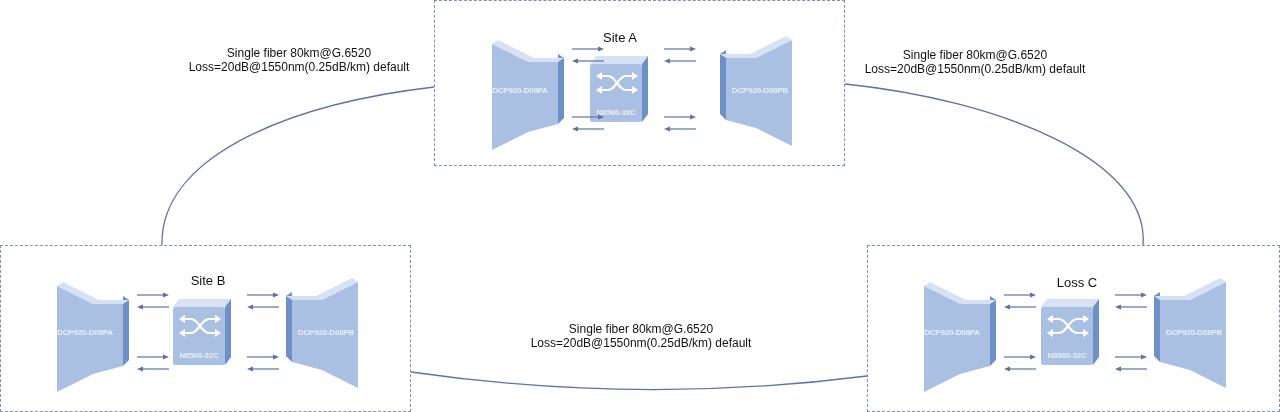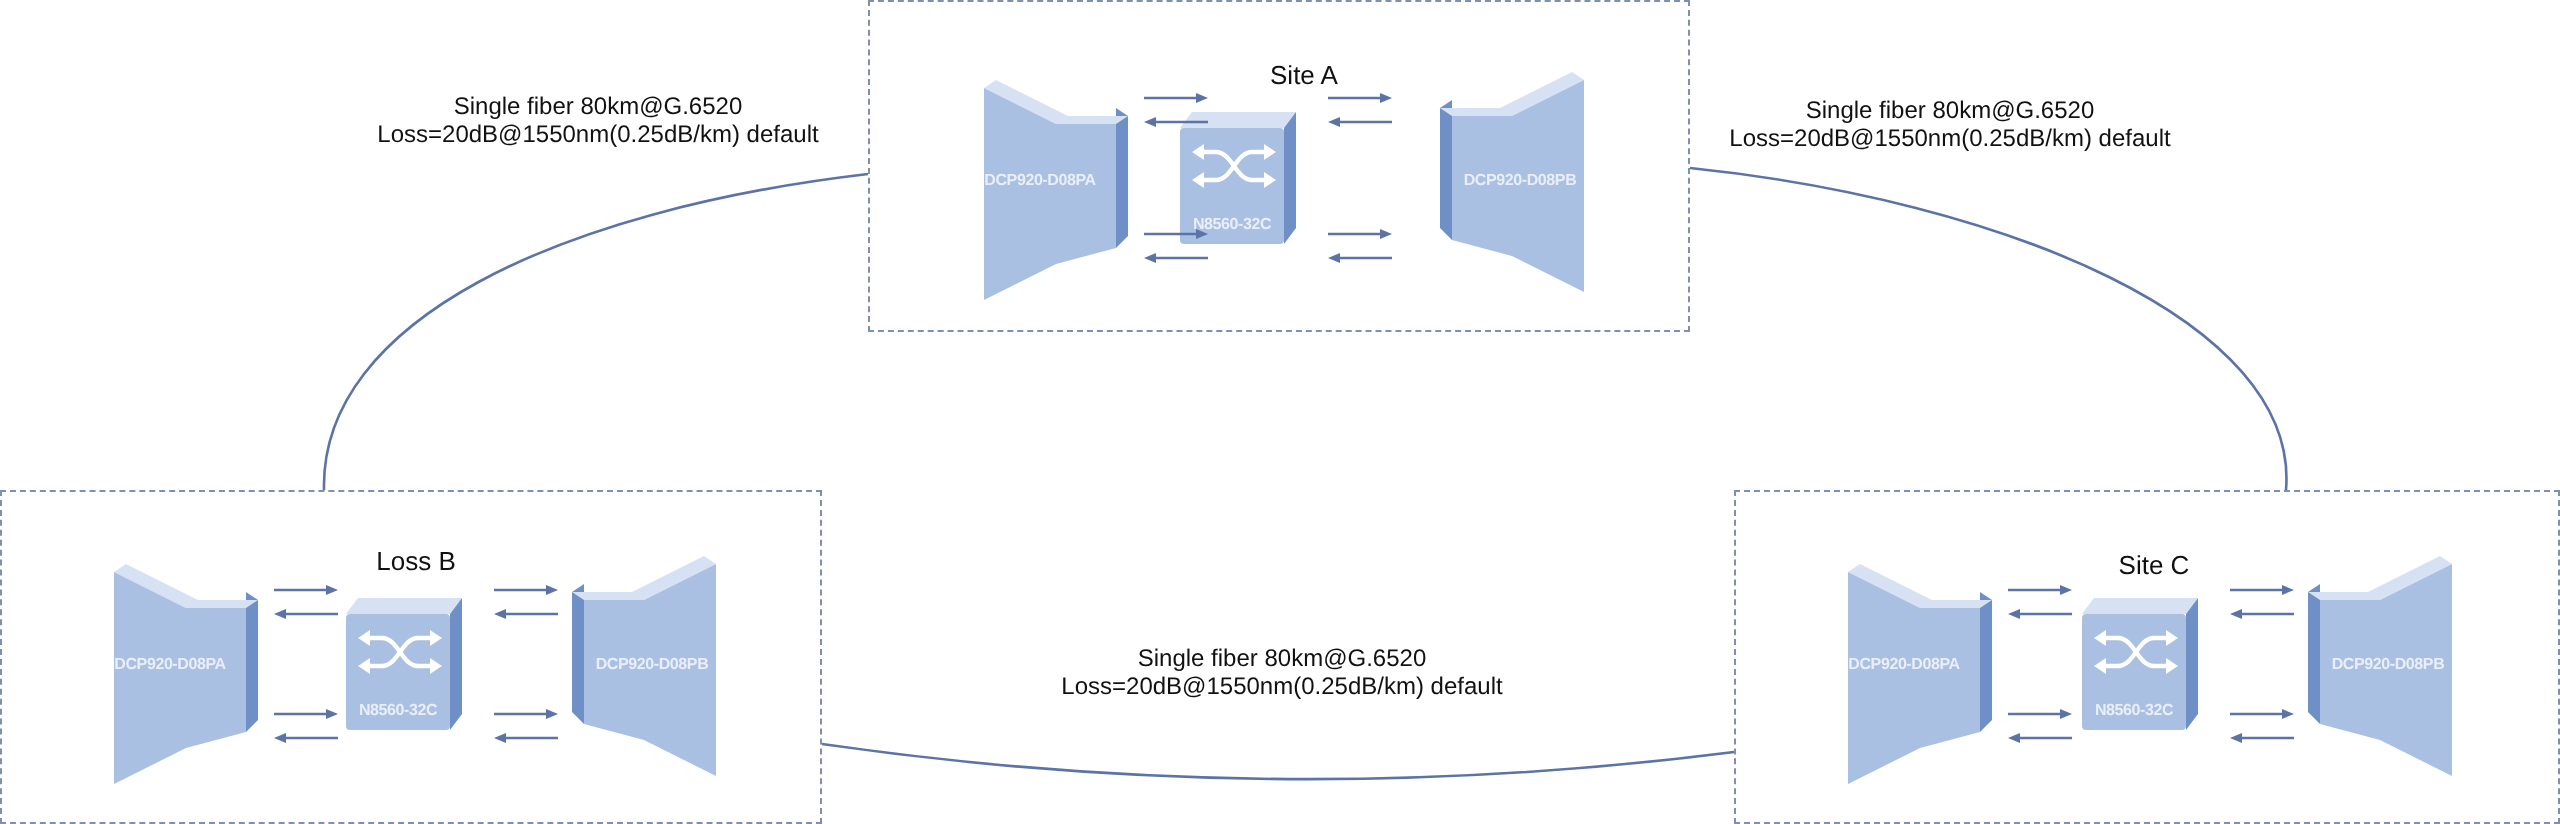--- a/index.html
+++ b/index.html
@@ -32,21 +32,21 @@
     <div class="link-label" style="left: 975px; top: 48px;">
       <span>Single fiber 80km@G.6520</span>
       <span>Loss=20dB@1550nm(0.25dB/km) default</span>
     </div>
     <div class="link-label" style="left: 641px; top: 322px;">
       <span>Single fiber 80km@G.6520</span>
       <span>Loss=20dB@1550nm(0.25dB/km) default</span>
     </div>
     <div>
       <div class="site-box" style="left: 434px; top: 0px; width: 411px; height: 166px;"></div>
-      <div class="site-label" style="left: 652px; top: 30px;">Site A</div>
+      <div class="site-label" style="left: 620px; top: 30px;">Site A</div>
       <div class="device" style="left: 486px; top: 38px;">
         <svg width="78" height="112" viewBox="0 0 78 112">
           <g transform="translate(78,0) scale(-1,1)">
             <polygon points="0,20 6,16 6,86 0,80" fill="#6f90c6"></polygon>
             <polygon points="0,20 30,20 66,2 72,6 36,24 6,24" fill="#d6e2f3"></polygon>
             <polygon points="6,24 36,24 72,6 72,112 36,94 6,86" fill="#a9c0e2"></polygon>
           </g>
         </svg>
         <div class="dev-text" style="left: 34px; top: 52px;">DCP920-D08PA</div>
       </div>
@@ -122,21 +122,21 @@
       </div>
       <div class="arrow" style="left: 664px; top: 125px;">
         <svg width="32" height="8" viewBox="0 0 32 8">
           <line x1="4" y1="4" x2="32" y2="4" stroke="#5b73a6" stroke-width="1.2"></line>
           <polygon points="0,4 6,1.5 6,6.5" fill="#5b73a6"></polygon>
         </svg>
       </div>
     </div>
     <div>
       <div class="site-box" style="left: 0px; top: 245px; width: 411px; height: 167px;"></div>
-      <div class="site-label" style="left: 208px; top: 273px;">Loss B</div>
+      <div class="site-label" style="left: 208px; top: 273px;">Site B</div>
       <div class="device" style="left: 51px; top: 280px;">
         <svg width="78" height="112" viewBox="0 0 78 112">
           <g transform="translate(78,0) scale(-1,1)">
             <polygon points="0,20 6,16 6,86 0,80" fill="#6f90c6"></polygon>
             <polygon points="0,20 30,20 66,2 72,6 36,24 6,24" fill="#d6e2f3"></polygon>
             <polygon points="6,24 36,24 72,6 72,112 36,94 6,86" fill="#a9c0e2"></polygon>
           </g>
         </svg>
         <div class="dev-text" style="left: 34px; top: 52px;">DCP920-D08PA</div>
       </div>
@@ -212,21 +212,21 @@
       </div>
       <div class="arrow" style="left: 247px; top: 365px;">
         <svg width="32" height="8" viewBox="0 0 32 8">
           <line x1="4" y1="4" x2="32" y2="4" stroke="#5b73a6" stroke-width="1.2"></line>
           <polygon points="0,4 6,1.5 6,6.5" fill="#5b73a6"></polygon>
         </svg>
       </div>
     </div>
     <div>
       <div class="site-box" style="left: 867px; top: 245px; width: 413px; height: 167px;"></div>
-      <div class="site-label" style="left: 1077px; top: 275px;">Site C</div>
+      <div class="site-label" style="left: 1077px; top: 275px;">Loss C</div>
       <div class="device" style="left: 918px; top: 280px;">
         <svg width="78" height="112" viewBox="0 0 78 112">
           <g transform="translate(78,0) scale(-1,1)">
             <polygon points="0,20 6,16 6,86 0,80" fill="#6f90c6"></polygon>
             <polygon points="0,20 30,20 66,2 72,6 36,24 6,24" fill="#d6e2f3"></polygon>
             <polygon points="6,24 36,24 72,6 72,112 36,94 6,86" fill="#a9c0e2"></polygon>
           </g>
         </svg>
         <div class="dev-text" style="left: 34px; top: 52px;">DCP920-D08PA</div>
       </div>

